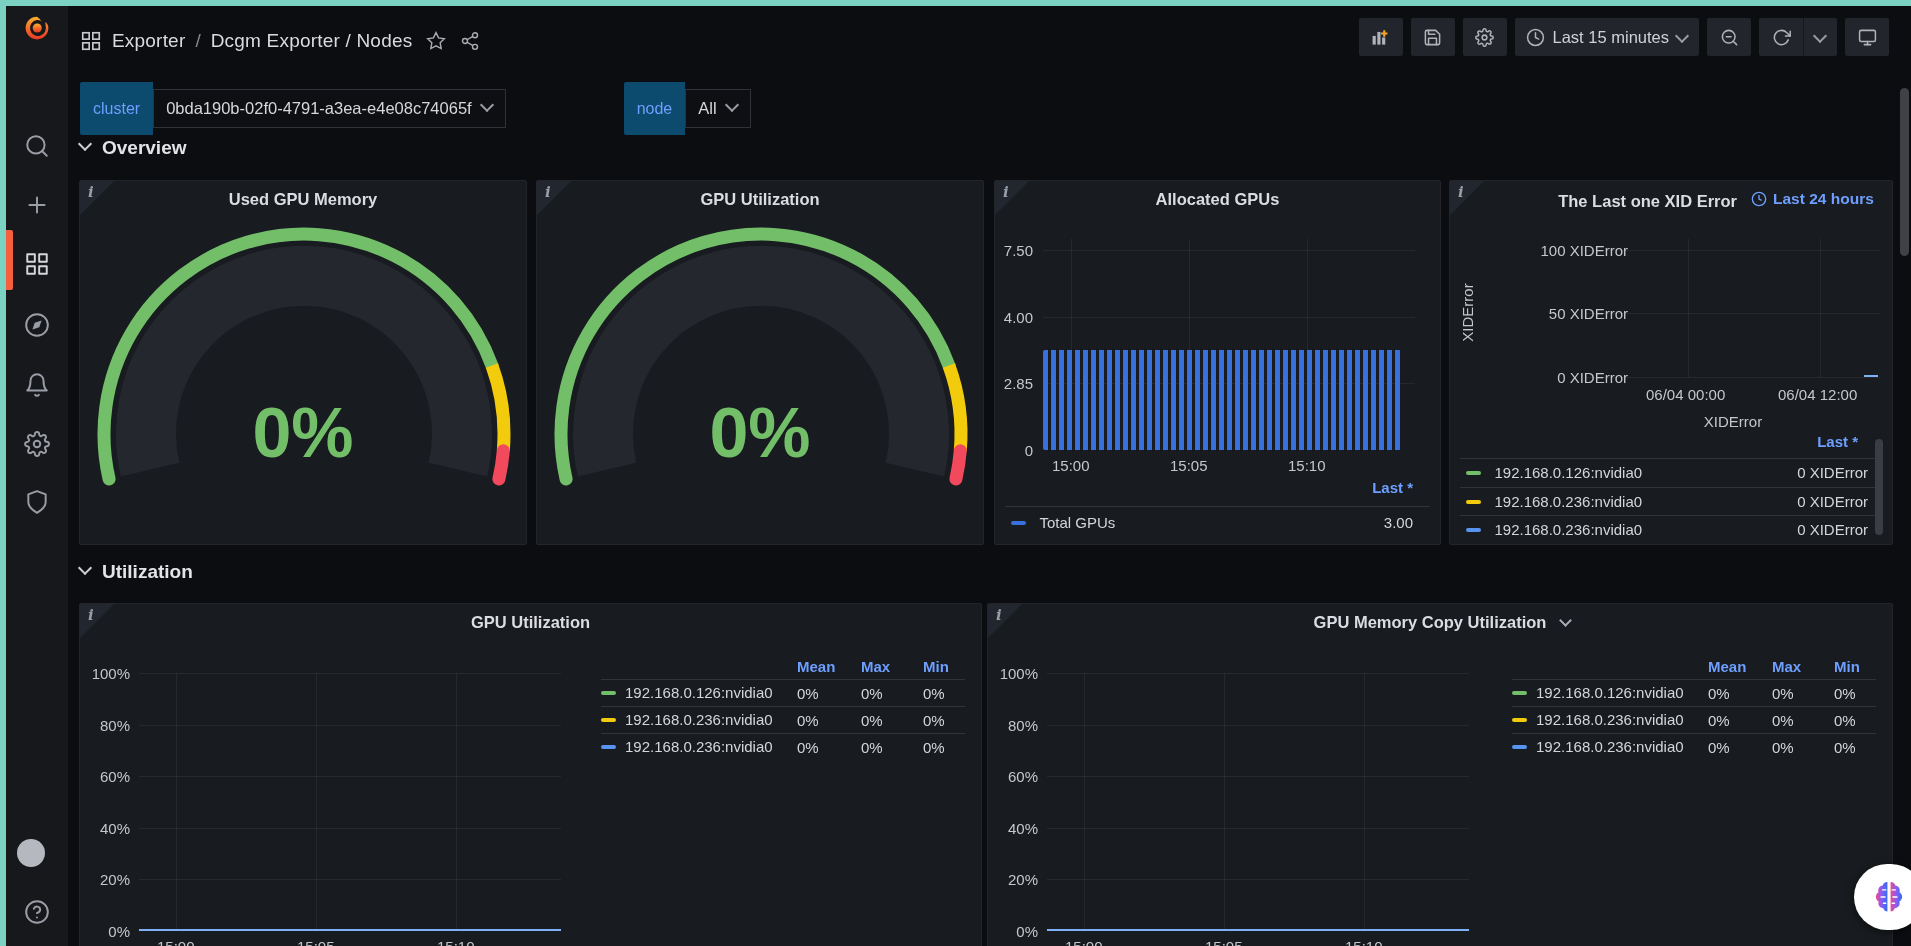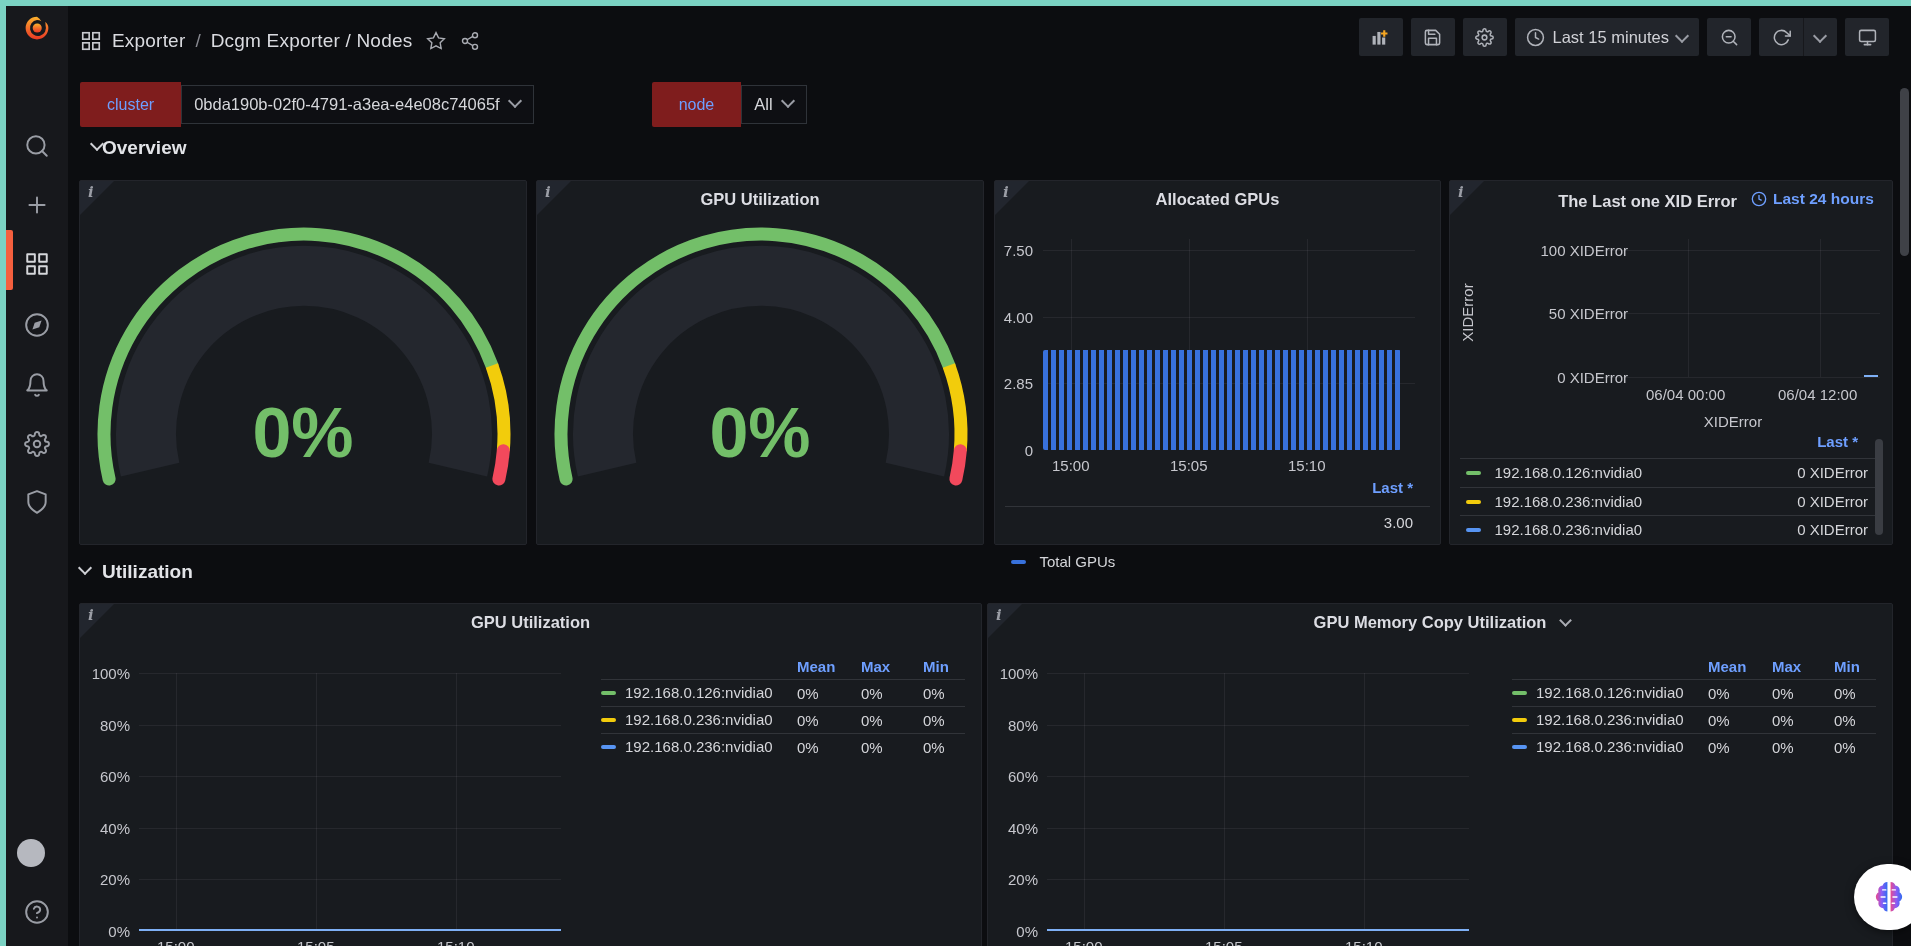--- a/index.html
+++ b/index.html
@@ -29,21 +29,21 @@
   .toolbar { position:absolute; right:22px; top:18px; display:flex; gap:8px; align-items:center; z-index:5;}
   .tbtn { height:38px; min-width:44px; background:#22252b; border-radius:2px; display:flex; align-items:center; justify-content:center; padding:0 11px; cursor:pointer; gap:8px;}
   .tbtn svg { width:19px; height:19px; stroke:#b0b3ba; fill:none; stroke-width:1.9; stroke-linecap:round; stroke-linejoin:round;}
   .tbtn .lbl { font-size:16.5px; color:#d0d1d6; font-weight:500; white-space:nowrap;}
   .split { display:flex; }
   .split .tbtn:first-child { border-radius:2px 0 0 2px; }
   .split .tbtn:last-child  { border-radius:0 2px 2px 0; border-left:1px solid #17181c; min-width:34px; padding:0 8px;}
 
   
   .vars { position:absolute; left:80px; top:82px; display:flex; align-items:center; z-index:5;}
-  .vlabel { height:45px; background:#7f1d1d; color:#6e9fff; font-size:16px; font-weight:500; display:flex; align-items:center; padding:0 27px; border-radius:2px 0 0 2px; cursor:default;}
+  .vlabel { height:53px; background:#0c4a6e; color:#6e9fff; font-size:16px; font-weight:500; display:flex; align-items:center; padding:0 13px; border-radius:2px 0 0 2px; cursor:default;}
   .vvalue { height:39px; border:1px solid #2f3339; background:#0e0f13; color:#d6d7db; font-size:16.5px; display:flex; align-items:center; padding:0 12px; gap:10px; cursor:pointer;}
   .vgap { width:118px; }
   .chev { width:11px; height:11px; display:inline-block; position:relative; top:-3px;}
   .chev::before{ content:""; position:absolute; width:8px; height:8px; border-right:2px solid #9a9da5; border-bottom:2px solid #9a9da5; transform:rotate(45deg); }
 
   
   .section { position:absolute; display:flex; align-items:center; gap:10px; cursor:pointer; z-index:4;}
   .section .txt { font-size:19px; font-weight:700; color:#e3e4e8; }
   .schev { width:12px; height:12px; position:relative; top:-3px;}
   .schev::before{ content:""; position:absolute; width:8px; height:8px; border-right:2.4px solid #cfd0d5; border-bottom:2.4px solid #cfd0d5; transform:rotate(45deg);}
@@ -254,28 +254,29 @@
       <span class="chev"></span>
     </div>
     <div class="vgap"></div>
     <div class="vlabel">node</div>
     <div class="vvalue">
       <span>All</span>
       <span class="chev"></span>
     </div>
   </div>
 
-  <div class="section" style="left:80px; top:137px;text-align:right;">
+  <div class="section" style="left:80px; top:137px;">
     <span class="schev"></span>
     <span class="txt">Overview</span>
   </div>
 
   <div class="panel" style="left:79px; top:180px; width:448px; height:365px;">
     <div class="corner"></div>
       <span class="corner-i">i</span>
+    <div class="ptitle">Used GPU Memory</div>
     <svg width="448" height="365" style="position:absolute;left:0;top:0;">
       <path d="M 70.1 288.6 A 158 158 0 1 1 377.9 288.6" fill="none" stroke="#24272e" stroke-width="60"></path>
       <path d="M 29.1 298.0 A 200 200 0 0 1 411.9 184.6" fill="none" stroke="#73bf69" stroke-width="13" stroke-linecap="round"></path>
       <path d="M 411.9 184.6 A 200 200 0 0 1 423.3 269.7" fill="none" stroke="#f2cc0c" stroke-width="13"></path>
       <path d="M 423.3 269.7 A 200 200 0 0 1 418.9 298.0" fill="none" stroke="#f2495c" stroke-width="13" stroke-linecap="round"></path>
     </svg>
     <div class="gauge-val" style="top:212px;">0%</div>
   </div>
 
   <div class="panel" style="left:536px; top:180px; width:448px; height:365px;">
@@ -309,21 +310,21 @@
     <div class="tick r" style="right:407px; top:261px;">0</div>
 
     <div class="bars" style="left:48px; top:169px; width:358px; height:100px;"></div>
 
     <div class="tick" style="left:57px;  top:276px;">15:00</div>
     <div class="tick" style="left:175px; top:276px;">15:05</div>
     <div class="tick" style="left:293px; top:276px;">15:10</div>
 
     <div class="lg-blue" style="position:absolute; right:27px; top:298px;">Last *</div>
     <div class="hair" style="position:absolute; left:10px; right:10px; top:325px;"></div>
-    <div style="position:absolute; left:16px; top:333px;margin-top:39px;">
+    <div style="position:absolute; left:16px; top:333px;">
       <span class="swatch" style="background:#3871dc;"></span>
       <span class="lg-name">Total GPUs</span>
     </div>
     <div class="lg-val" style="position:absolute; right:27px; top:333px;">3.00</div>
   </div>
 
   <div class="panel" style="left:1449px; top:180px; width:444px; height:365px;">
     <div class="corner"></div>
       <span class="corner-i">i</span>
     <div class="ptitle" style="left:90px; right:0;">

